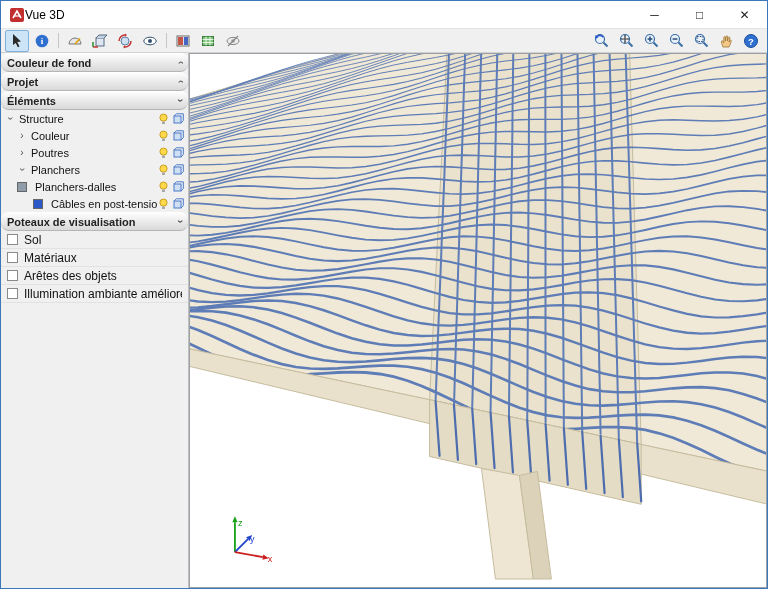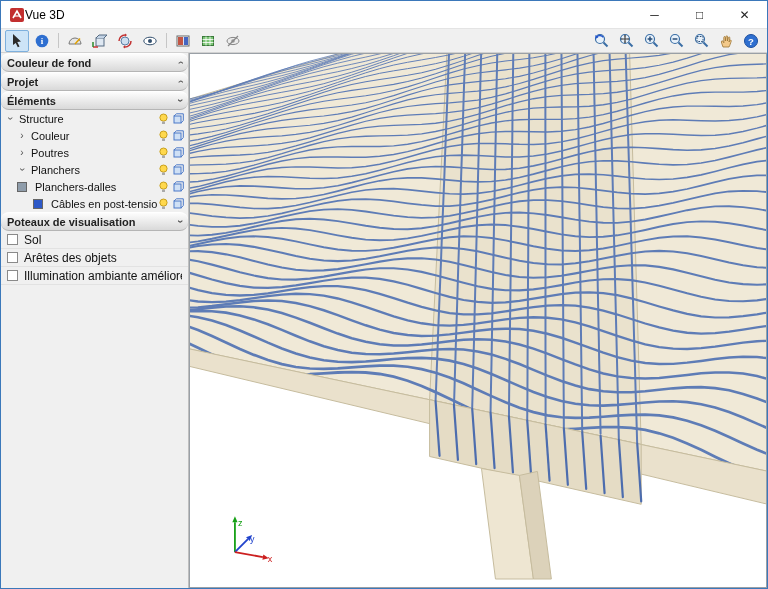--- a/index.html
+++ b/index.html
@@ -303,20 +303,24 @@
       </div>
 
       <div class="sec">
         <span>Poteaux de visualisation</span>
         <span class="chev chev-down">›</span>
       </div>
 
       <div class="opt-row">
         <span class="checkbox"></span>
         <span class="opt-label">Sol</span>
+      </div>
+      <div class="opt-row">
+        <span class="checkbox"></span>
+        <span class="opt-label">Matériaux</span>
       </div>
       <div class="opt-row">
         <span class="checkbox"></span>
         <span class="opt-label">Arêtes des objets</span>
       </div>
       <div class="opt-row">
         <span class="checkbox"></span>
         <span class="opt-label">Illumination ambiante améliorée (SSAO)</span>
       </div>
 

